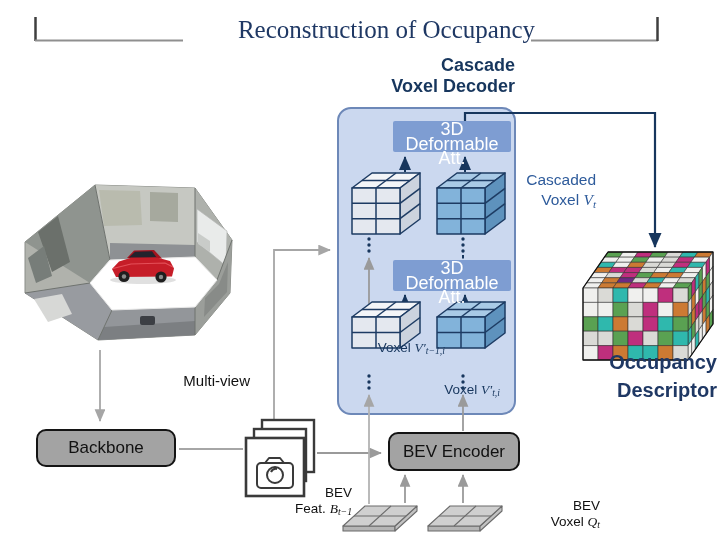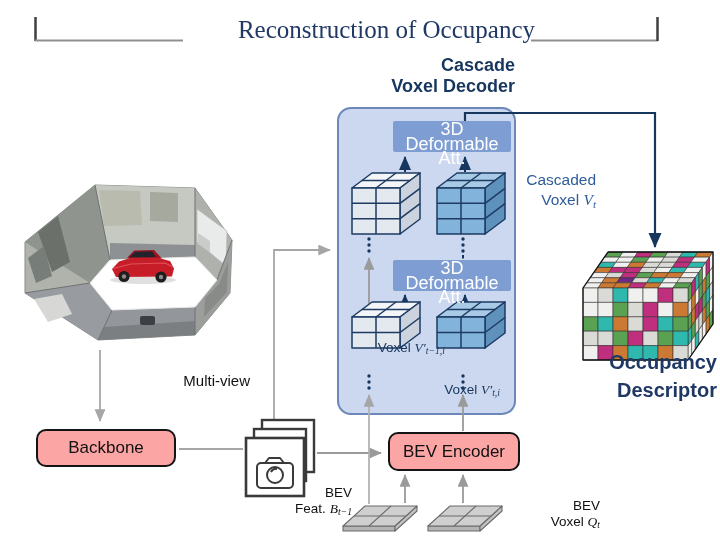--- a/index.html
+++ b/index.html
@@ -17,21 +17,21 @@
   .att-box{position:absolute;left:393px;width:118px;height:31px;background:#7e9dd2;
            color:#ffffff;font-size:18px;line-height:14.5px;text-align:center;
            z-index:2;border-radius:2px;padding-top:1px;box-sizing:border-box;}
   #att-box-top{top:121px;}
   #att-box-bottom{top:260px;}
   #cascaded-voxel-label{left:516px;top:170px;width:80px;font-size:15.5px;color:#2e5b9b;
                         line-height:20px;}
   .voxlbl{font-size:13.5px;color:#17365d;}
   #voxel-prev-label{left:337px;top:340px;width:80px;padding-left:28px;}
   #voxel-curr-label{left:424px;top:366px;width:76px;margin-top:16px;}
-  .gbox{position:absolute;background:#fca5a5;border:2.5px solid #141414;border-radius:10px;
+  .gbox{position:absolute;background:#a3a3a3;border:2.5px solid #141414;border-radius:10px;
         display:flex;align-items:center;justify-content:center;font-size:17px;color:#111;
         z-index:2;box-sizing:border-box;}
   #backbone-box{left:36px;top:429px;width:140px;height:38px;}
   #bev-encoder-box{left:388px;top:432px;width:132px;height:39px;}
   #multiview-label{left:155px;top:372px;width:95px;font-size:15px;color:#111;line-height:18px;}
   #bev-feat-label{left:250px;top:485px;width:102px;font-size:13.5px;color:#111;line-height:16px;}
   #bev-query-label{left:500px;top:498px;width:100px;font-size:13.5px;color:#111;line-height:16px;}
   #occupancy-label{left:583px;top:348px;width:134px;font-size:20px;font-weight:bold;
                    color:#1f3864;line-height:28px;}
   .mvar{font-family:"Liberation Serif",serif;font-style:italic;}

